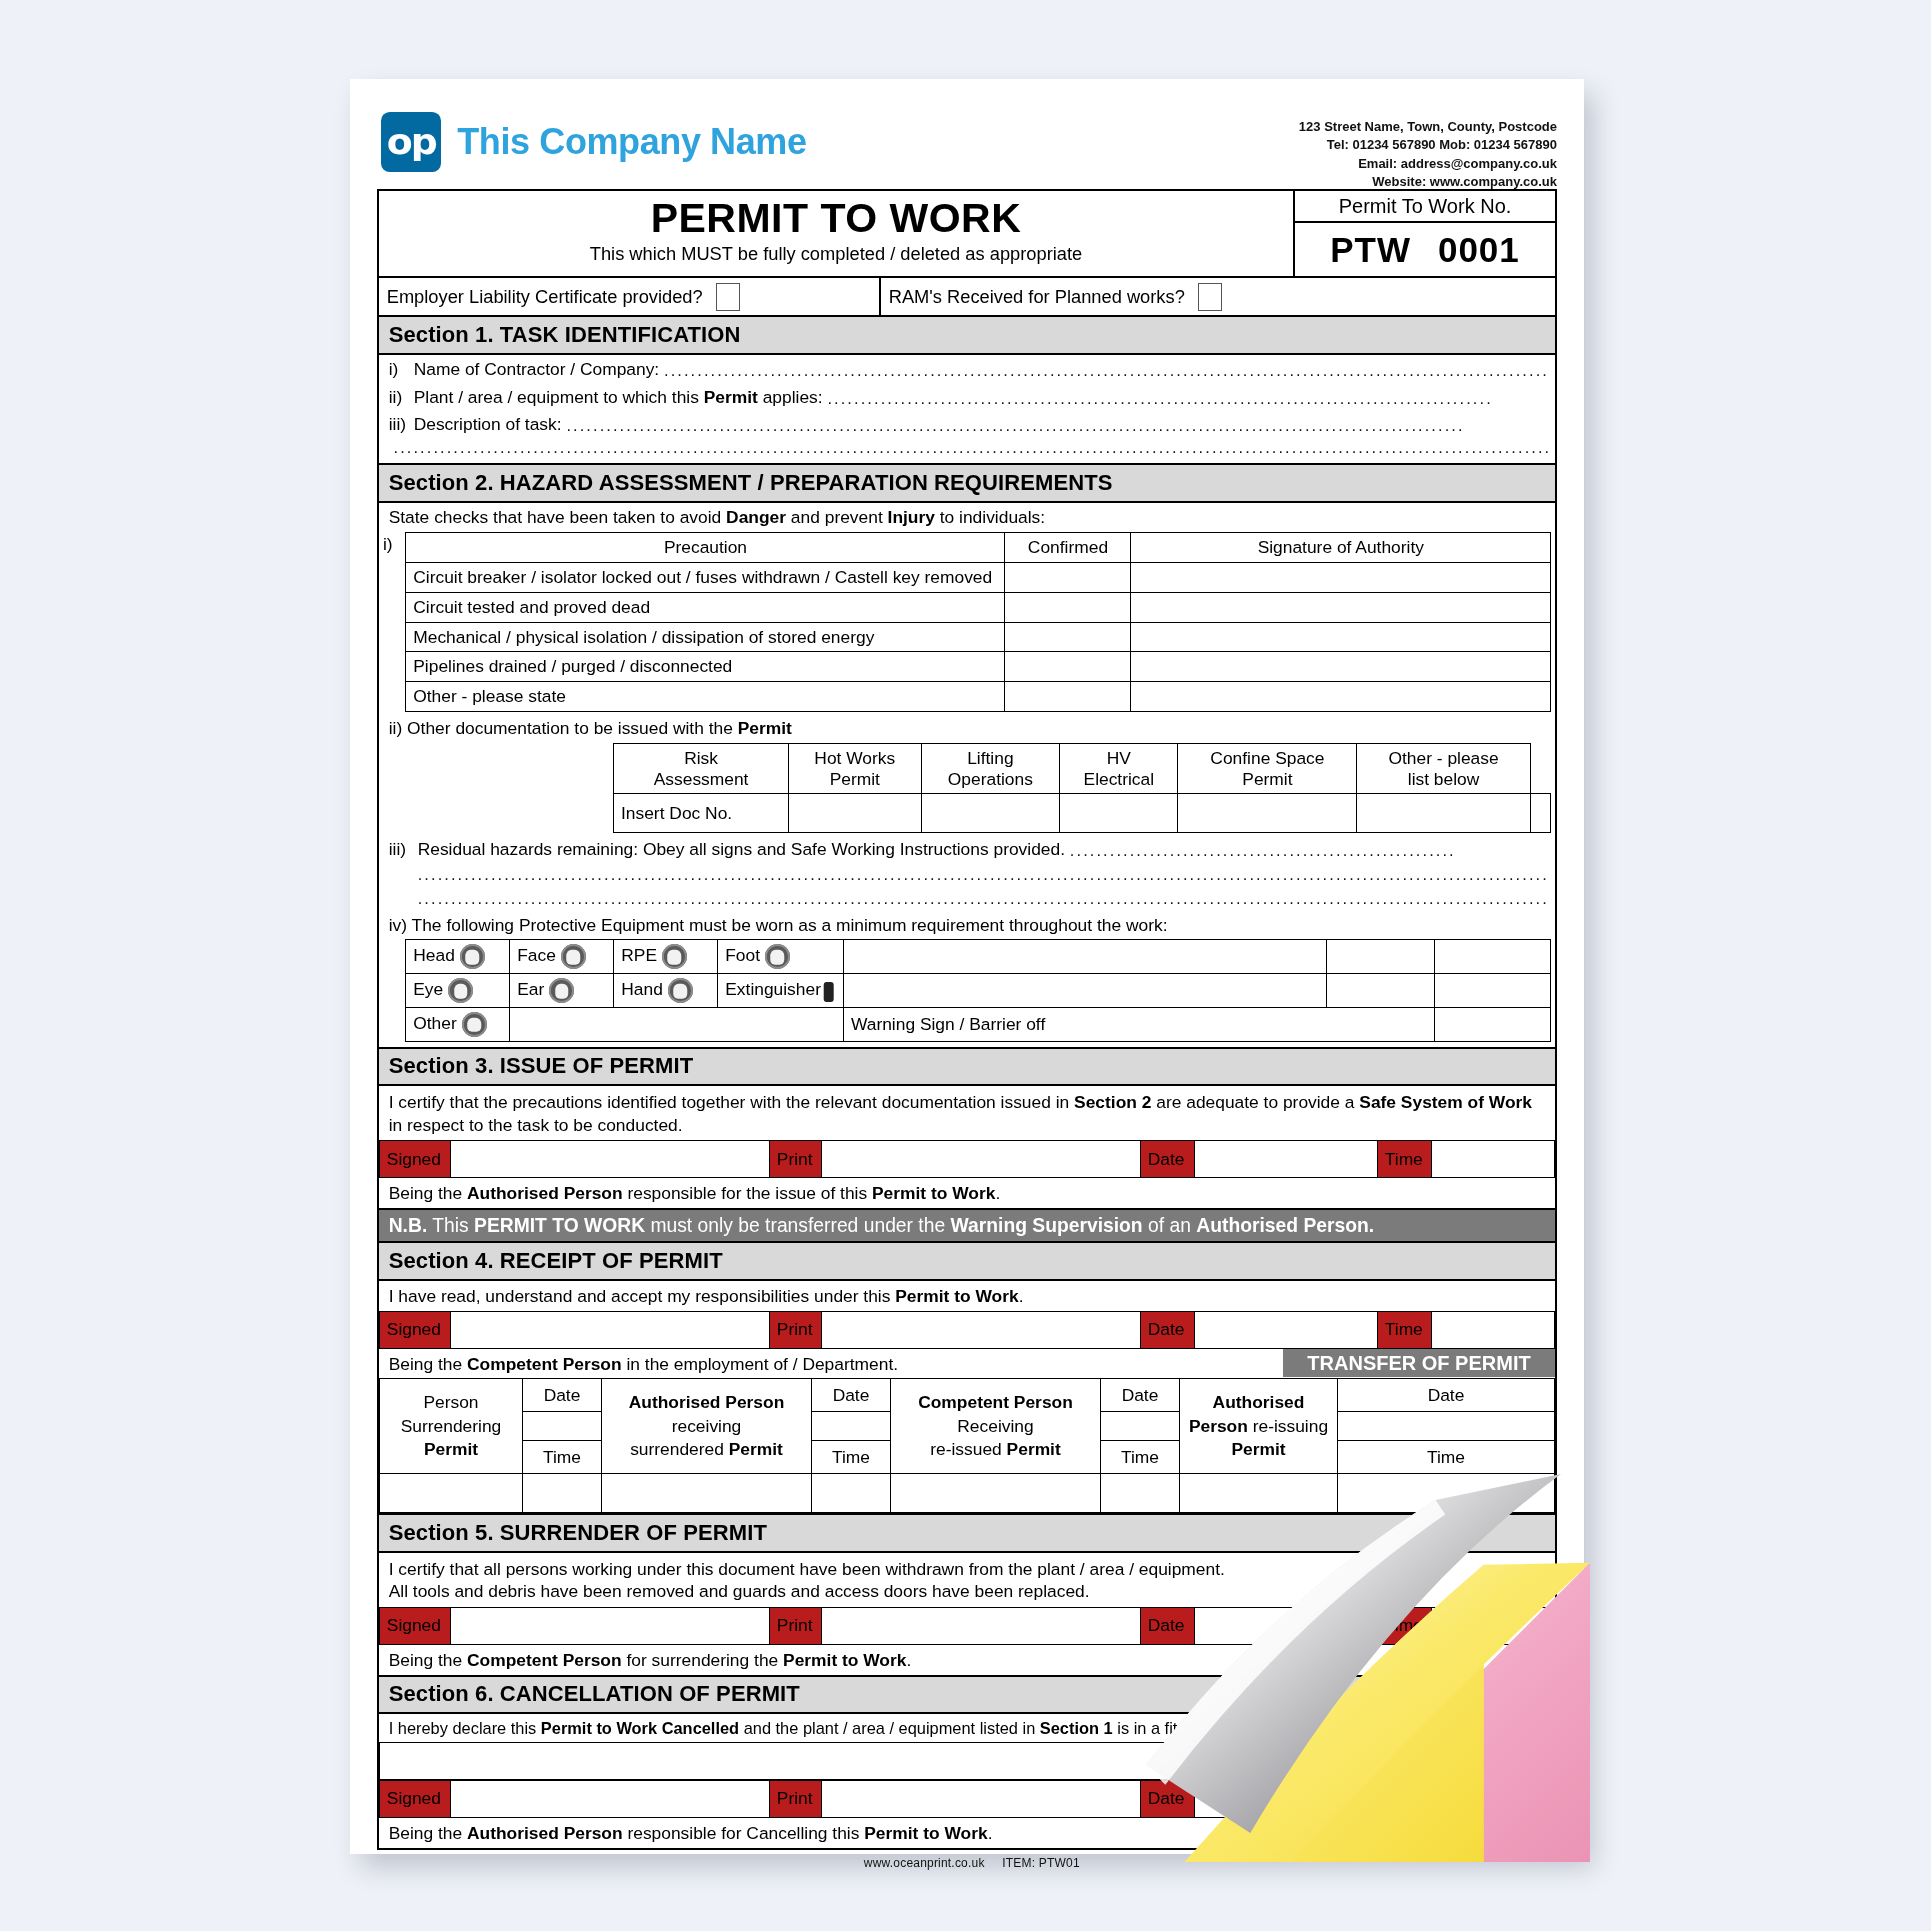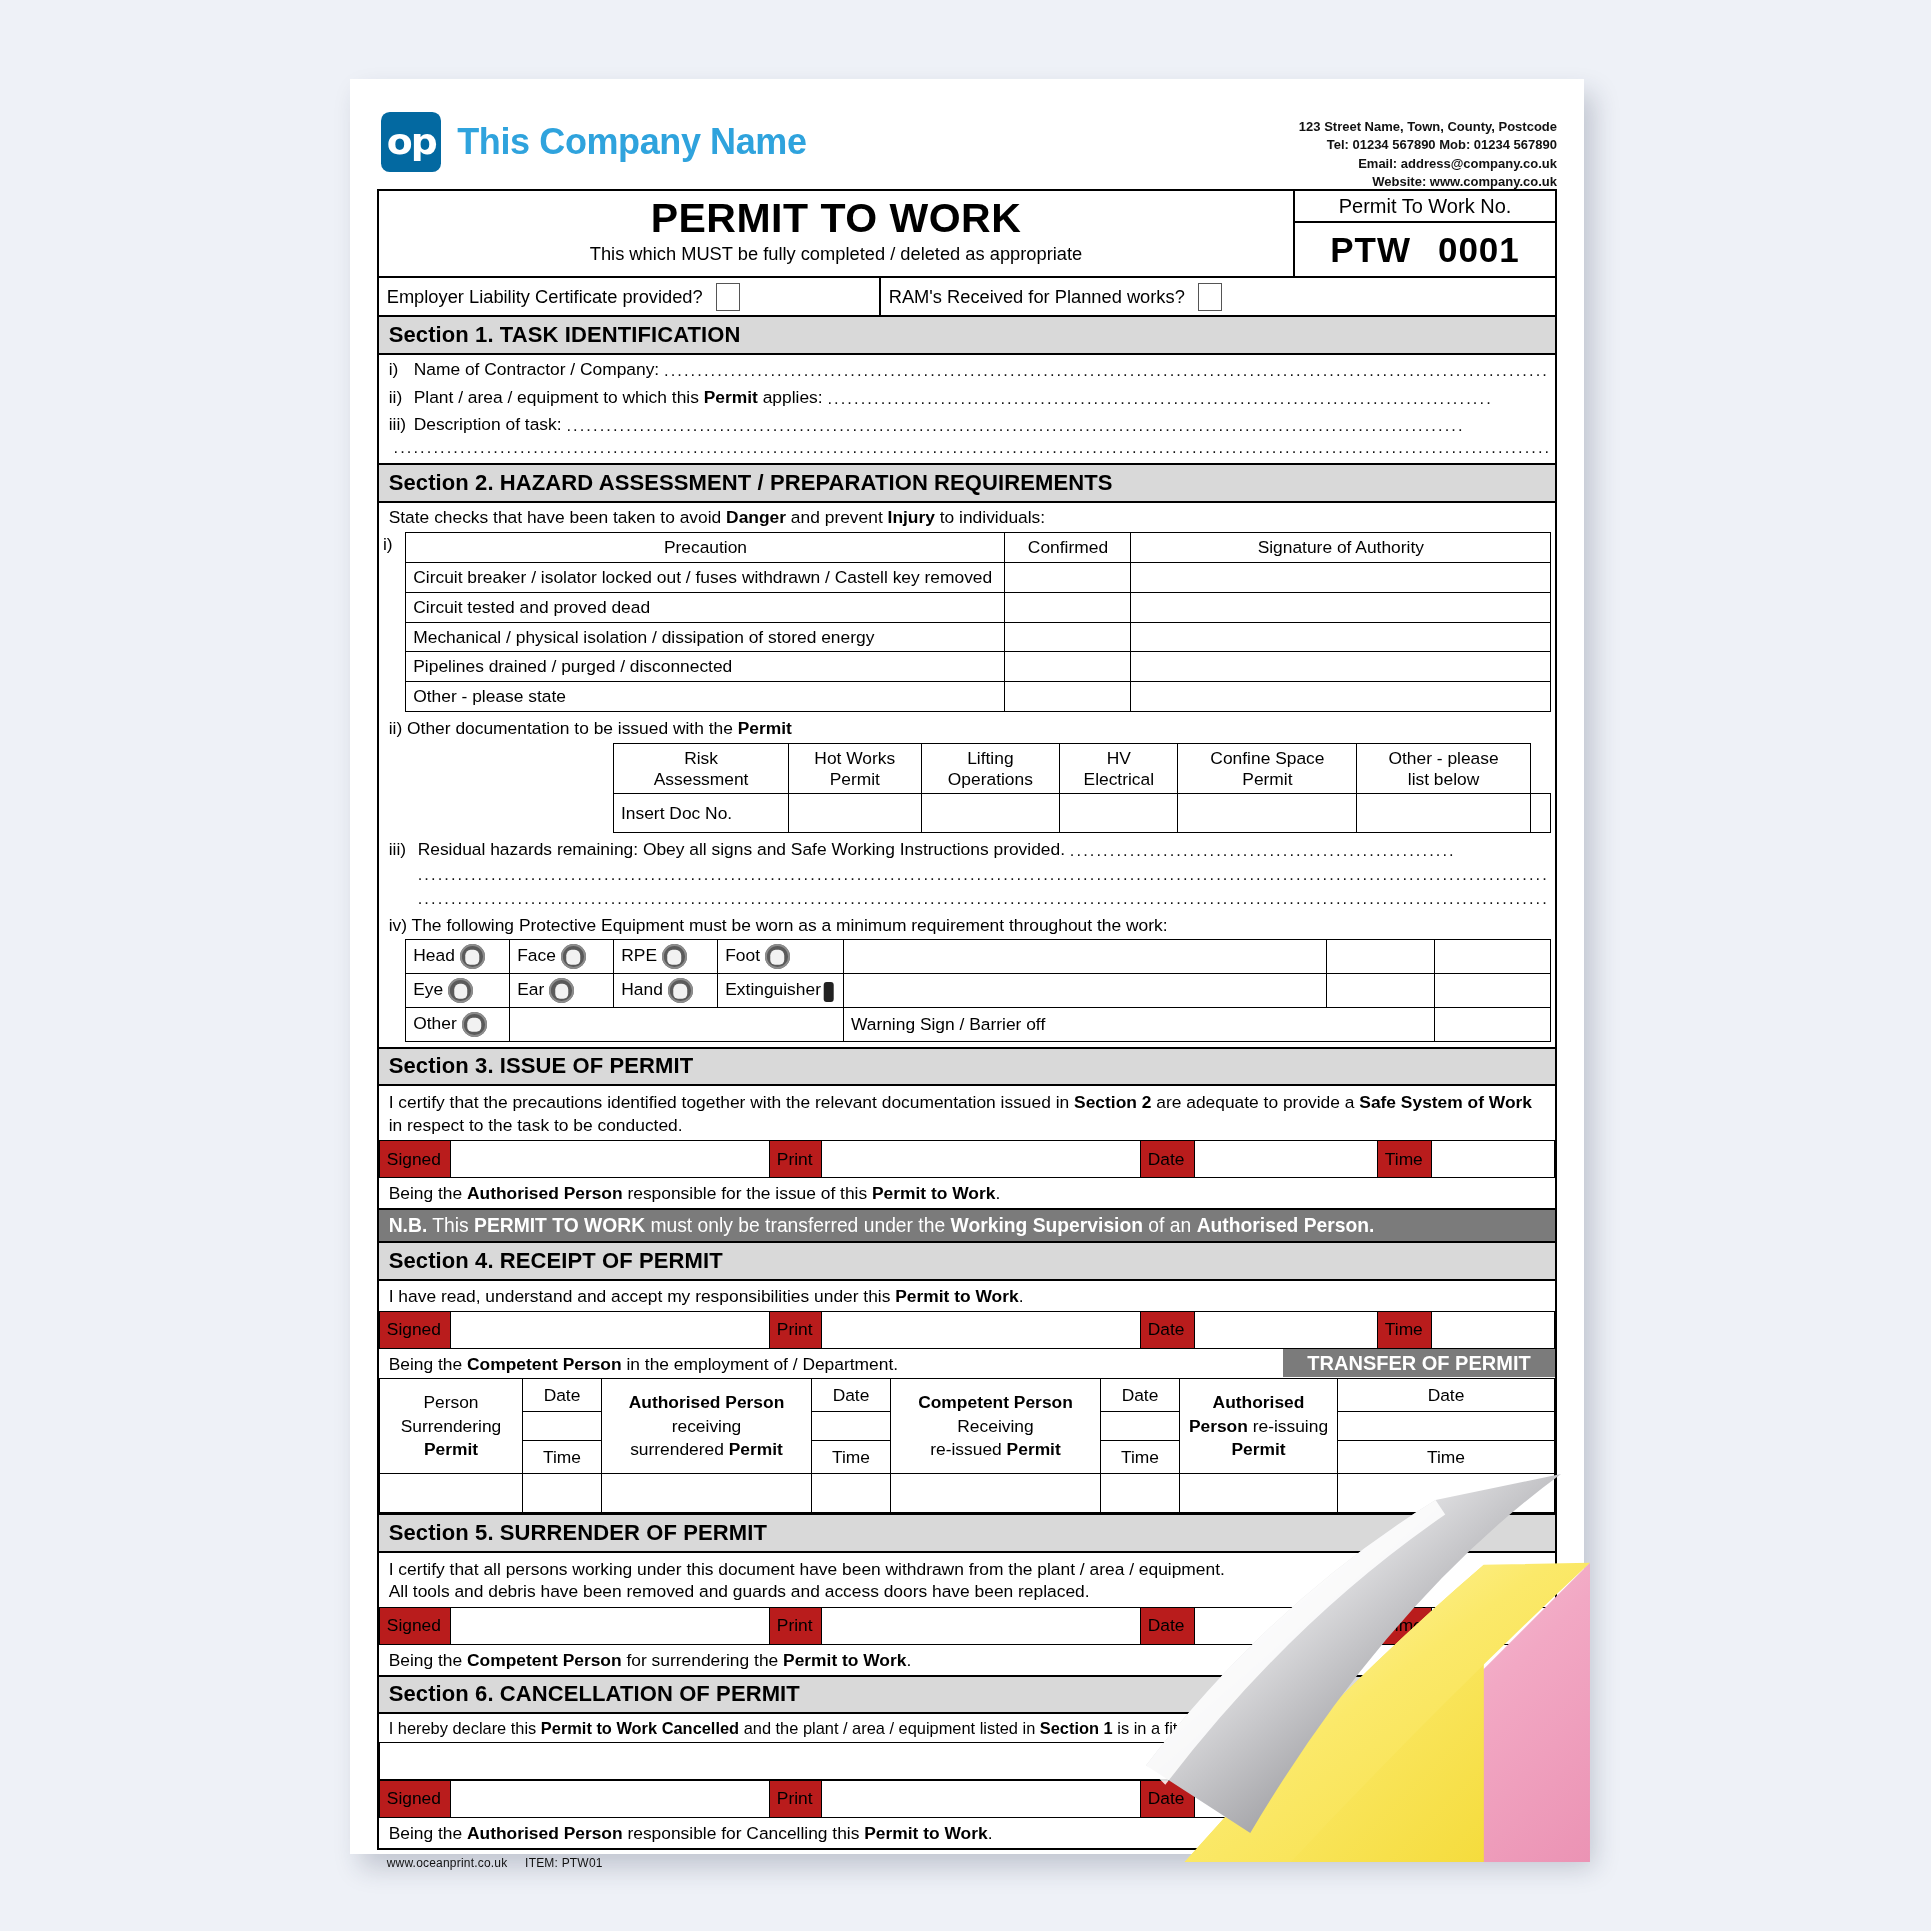--- a/index.html
+++ b/index.html
@@ -91,21 +91,21 @@
 
   .nb { background:#7b7b7b; color:#fff; font-size:19.3px; padding:4.8px 0 4.8px 9.7px; border-left:2.4px solid #000; border-right:2.4px solid #000;}
   .nb b { color:#fff; }
 
   .transfer-banner {
     position:absolute; right:0; top:0; width:272px;
     background:#7b7b7b; color:#fff; font-weight:bold; font-size:20px;
     text-align:center; padding:2.9px 0 2.9px;
   }
 
-  .footer { font-size:12px; padding:6.8px 0 0 9.7px; color:#111; letter-spacing:0.2px;}
+  .footer { font-size:12px; padding:6.8px 0 0 9.7px; color:#111; letter-spacing:0.2px;text-align:center;}
 
   
   #curl { position:absolute; right:-5.8px; bottom:-7.7px; width:444px; height:415px; pointer-events:none; }
 </style>
 </head>
 <body>
 
 <div id="paper">
   <div id="sheet">
 
@@ -304,21 +304,21 @@
           <td style="width:183px;"></td>
           <td class="sigtag" style="width:54px;">Time</td>
           <td></td>
         </tr>
       </tbody>
         </table>
       <div class="ptext"><span>Being the </span><b>Authorised Person</b><span> responsible for the issue of this </span><b>Permit to Work</b><span>.</span></div>
     </div>
 
     <div class="nb" style="border-bottom:2.4px solid #000;">
-      <b>N.B.</b><span> This </span><b>PERMIT TO WORK</b><span> must only be transferred under the </span><b>Working Supervision</b><span> of an </span><b>Authorised Person.</b>
+      <b>N.B.</b><span> This </span><b>PERMIT TO WORK</b><span> must only be transferred under the </span><b>Warning Supervision</b><span> of an </span><b>Authorised Person.</b>
     </div>
 
     <div class="sechead" style="border-top:none;">Section 4.  RECEIPT OF PERMIT</div>
     <div class="secbody" style="border-bottom:2.4px solid #000; position:relative;">
       <div class="ptext"><span>I have read, understand and accept my responsibilities under this </span><b>Permit to Work</b><span>.</span></div>
       <table class="grid sigrow" style="border-left:none;border-right:none;">
         <tbody>
             <tr>
           <td class="sigtag">Signed</td>
           <td style="width:319px;"></td>

